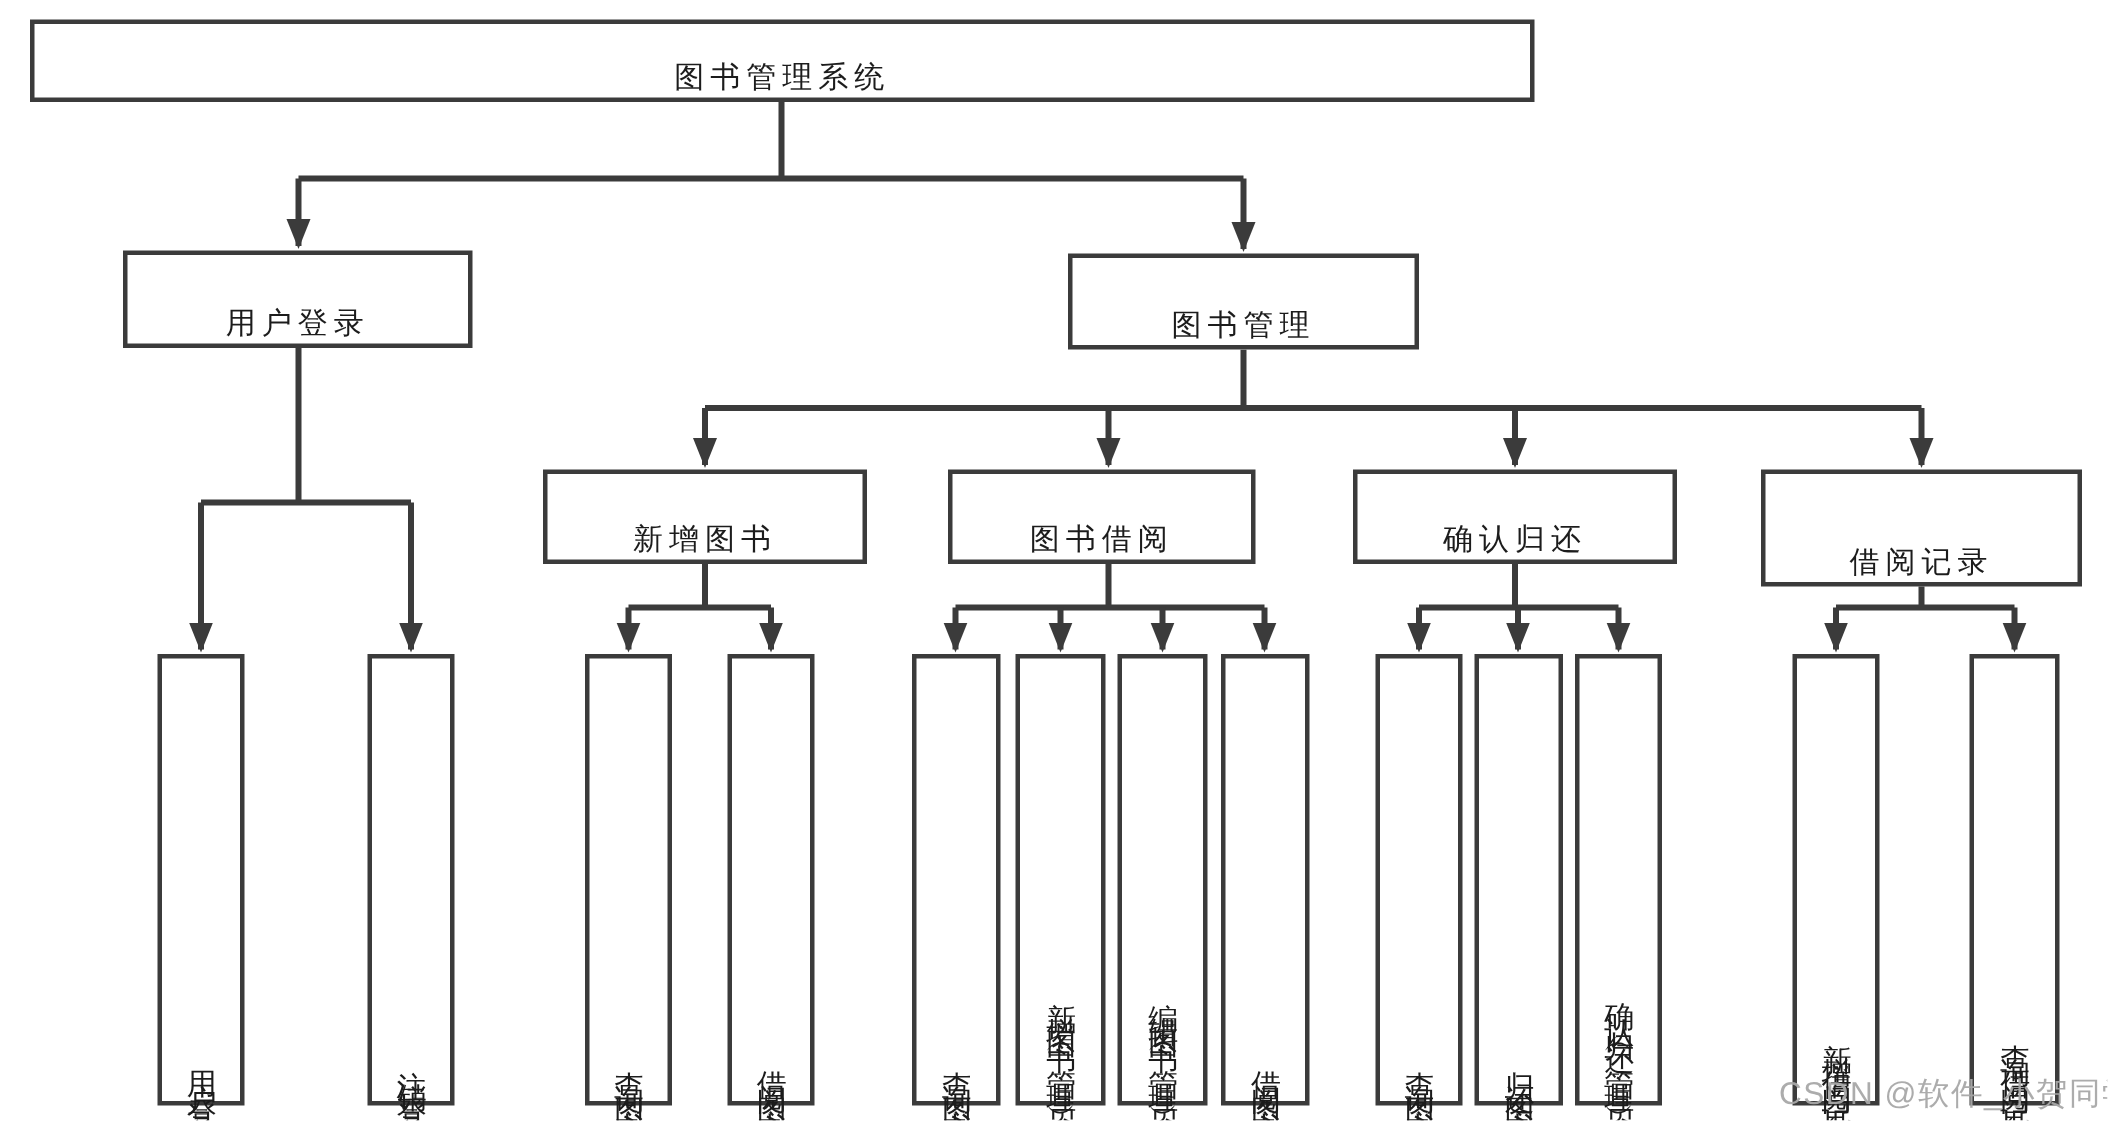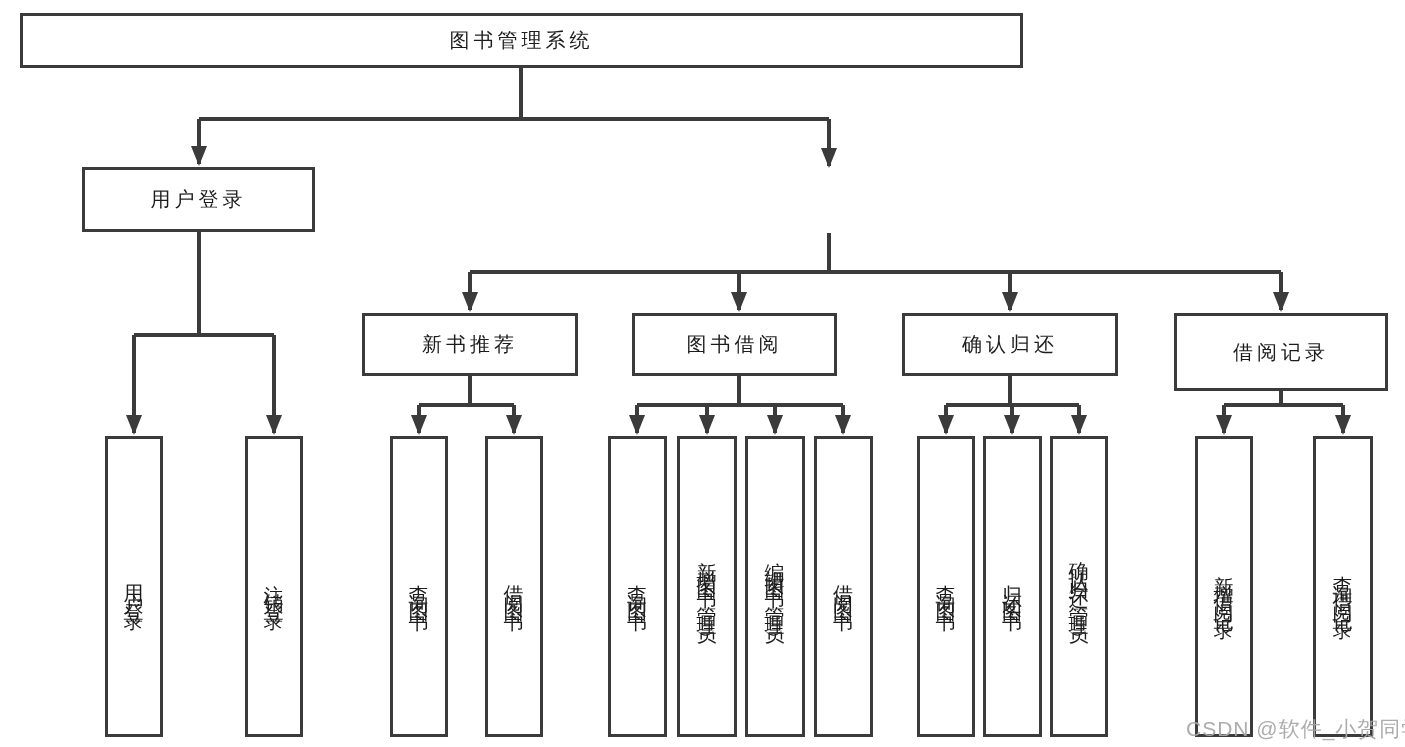--- a/index.html
+++ b/index.html
@@ -3,21 +3,21 @@
 <meta charset="utf-8">
 <style>
   html,body{margin:0;padding:0;background:#ffffff;}
   .stage{
     position:relative;width:1405px;height:747px;background:#ffffff;
     font-family:"Liberation Sans",sans-serif;overflow:hidden;
   }
   .connectors{position:absolute;left:0;top:0;}
   .box{
     position:absolute;box-sizing:border-box;background:#ffffff;
-    border:3px solid #3b3b3b;display:flex;align-items:center;justify-content:center;
+    border:3px solid #3b3b3b;display:flex;align-items:flex-end;justify-content:center;
     color:#1c1c1c;
   }
   .h .lbl{font-size:20px;letter-spacing:4px;white-space:nowrap;}
   .v .lbl{
     writing-mode:vertical-rl;text-orientation:mixed;
     font-size:20px;letter-spacing:9px;line-height:1;white-space:nowrap;
   }
   .watermark{
     position:absolute;left:1186px;top:715px;white-space:nowrap;
     font-size:21px;letter-spacing:1px;color:rgba(168,168,168,0.95);z-index:5;
@@ -66,23 +66,26 @@
     </g>
   </svg>
 
   <div class="box h" style="left:20px;top:13px;width:1003px;height:55px">
     <span class="lbl">图书管理系统</span>
   </div>
 
   <div class="box h" style="left:82px;top:167px;width:233px;height:65px">
     <span class="lbl">用户登录</span>
   </div>
+  <div class="box h" style="left:712px;top:169px;width:234px;height:64px">
+    <span class="lbl">图书管理</span>
+  </div>
 
   <div class="box h" style="left:362px;top:313px;width:216px;height:63px">
-    <span class="lbl">新书推荐</span>
+    <span class="lbl">新增图书</span>
   </div>
   <div class="box h" style="left:632px;top:313px;width:205px;height:63px">
     <span class="lbl">图书借阅</span>
   </div>
   <div class="box h" style="left:902px;top:313px;width:216px;height:63px">
     <span class="lbl">确认归还</span>
   </div>
   <div class="box h" style="left:1174px;top:313px;width:214px;height:78px">
     <span class="lbl">借阅记录</span>
   </div>

